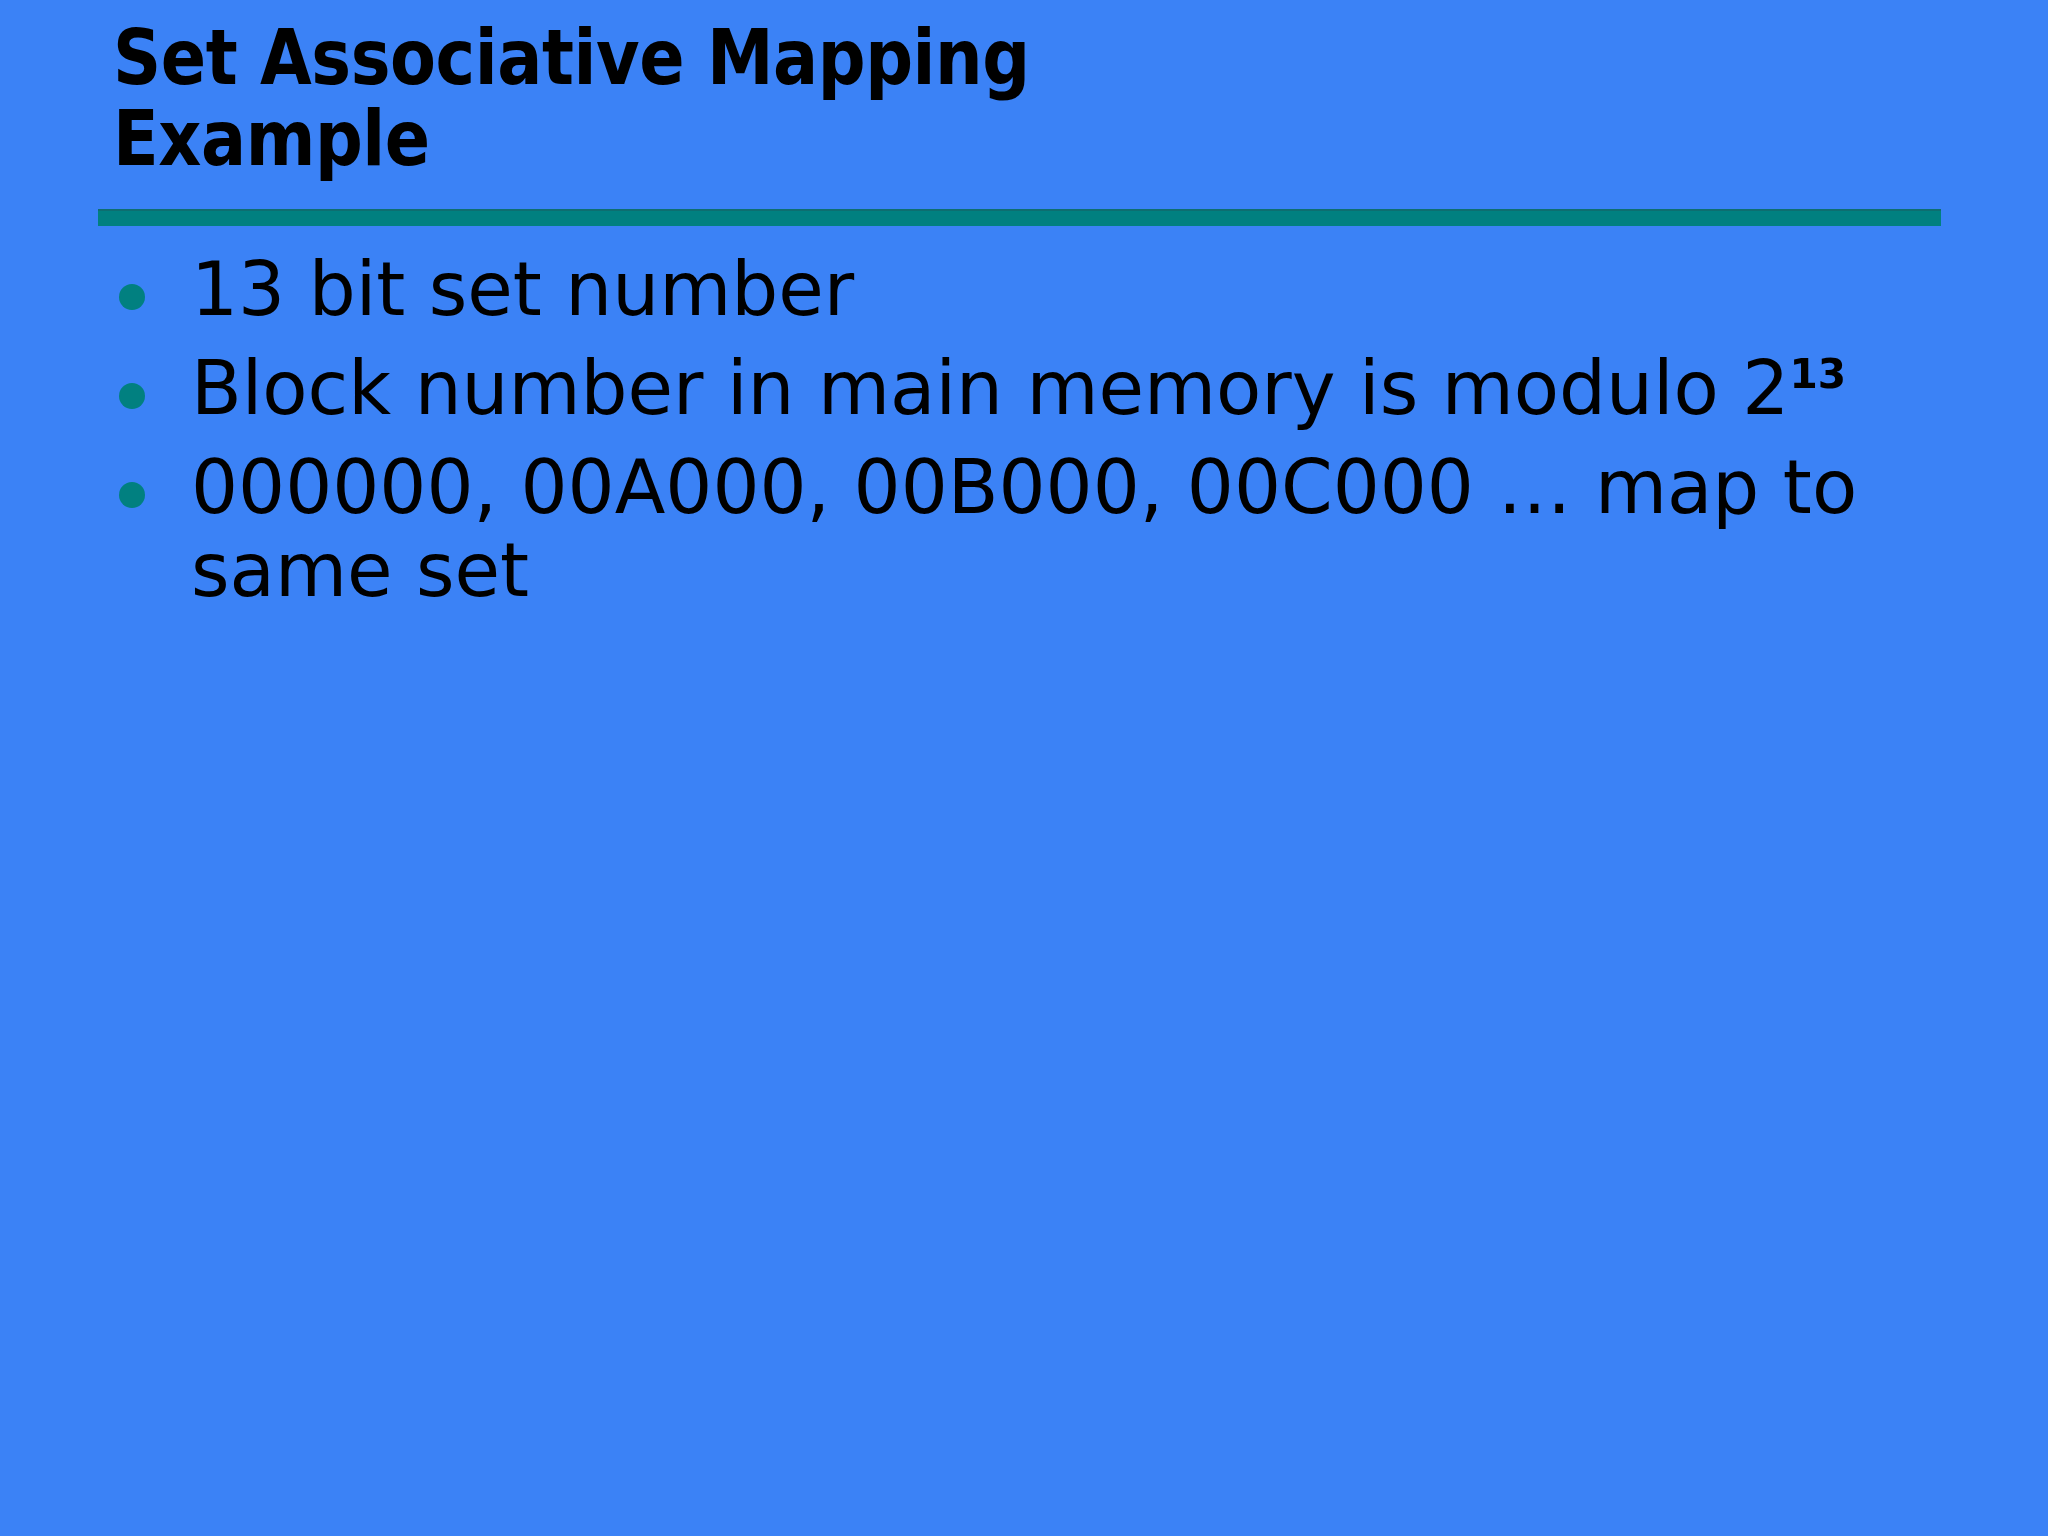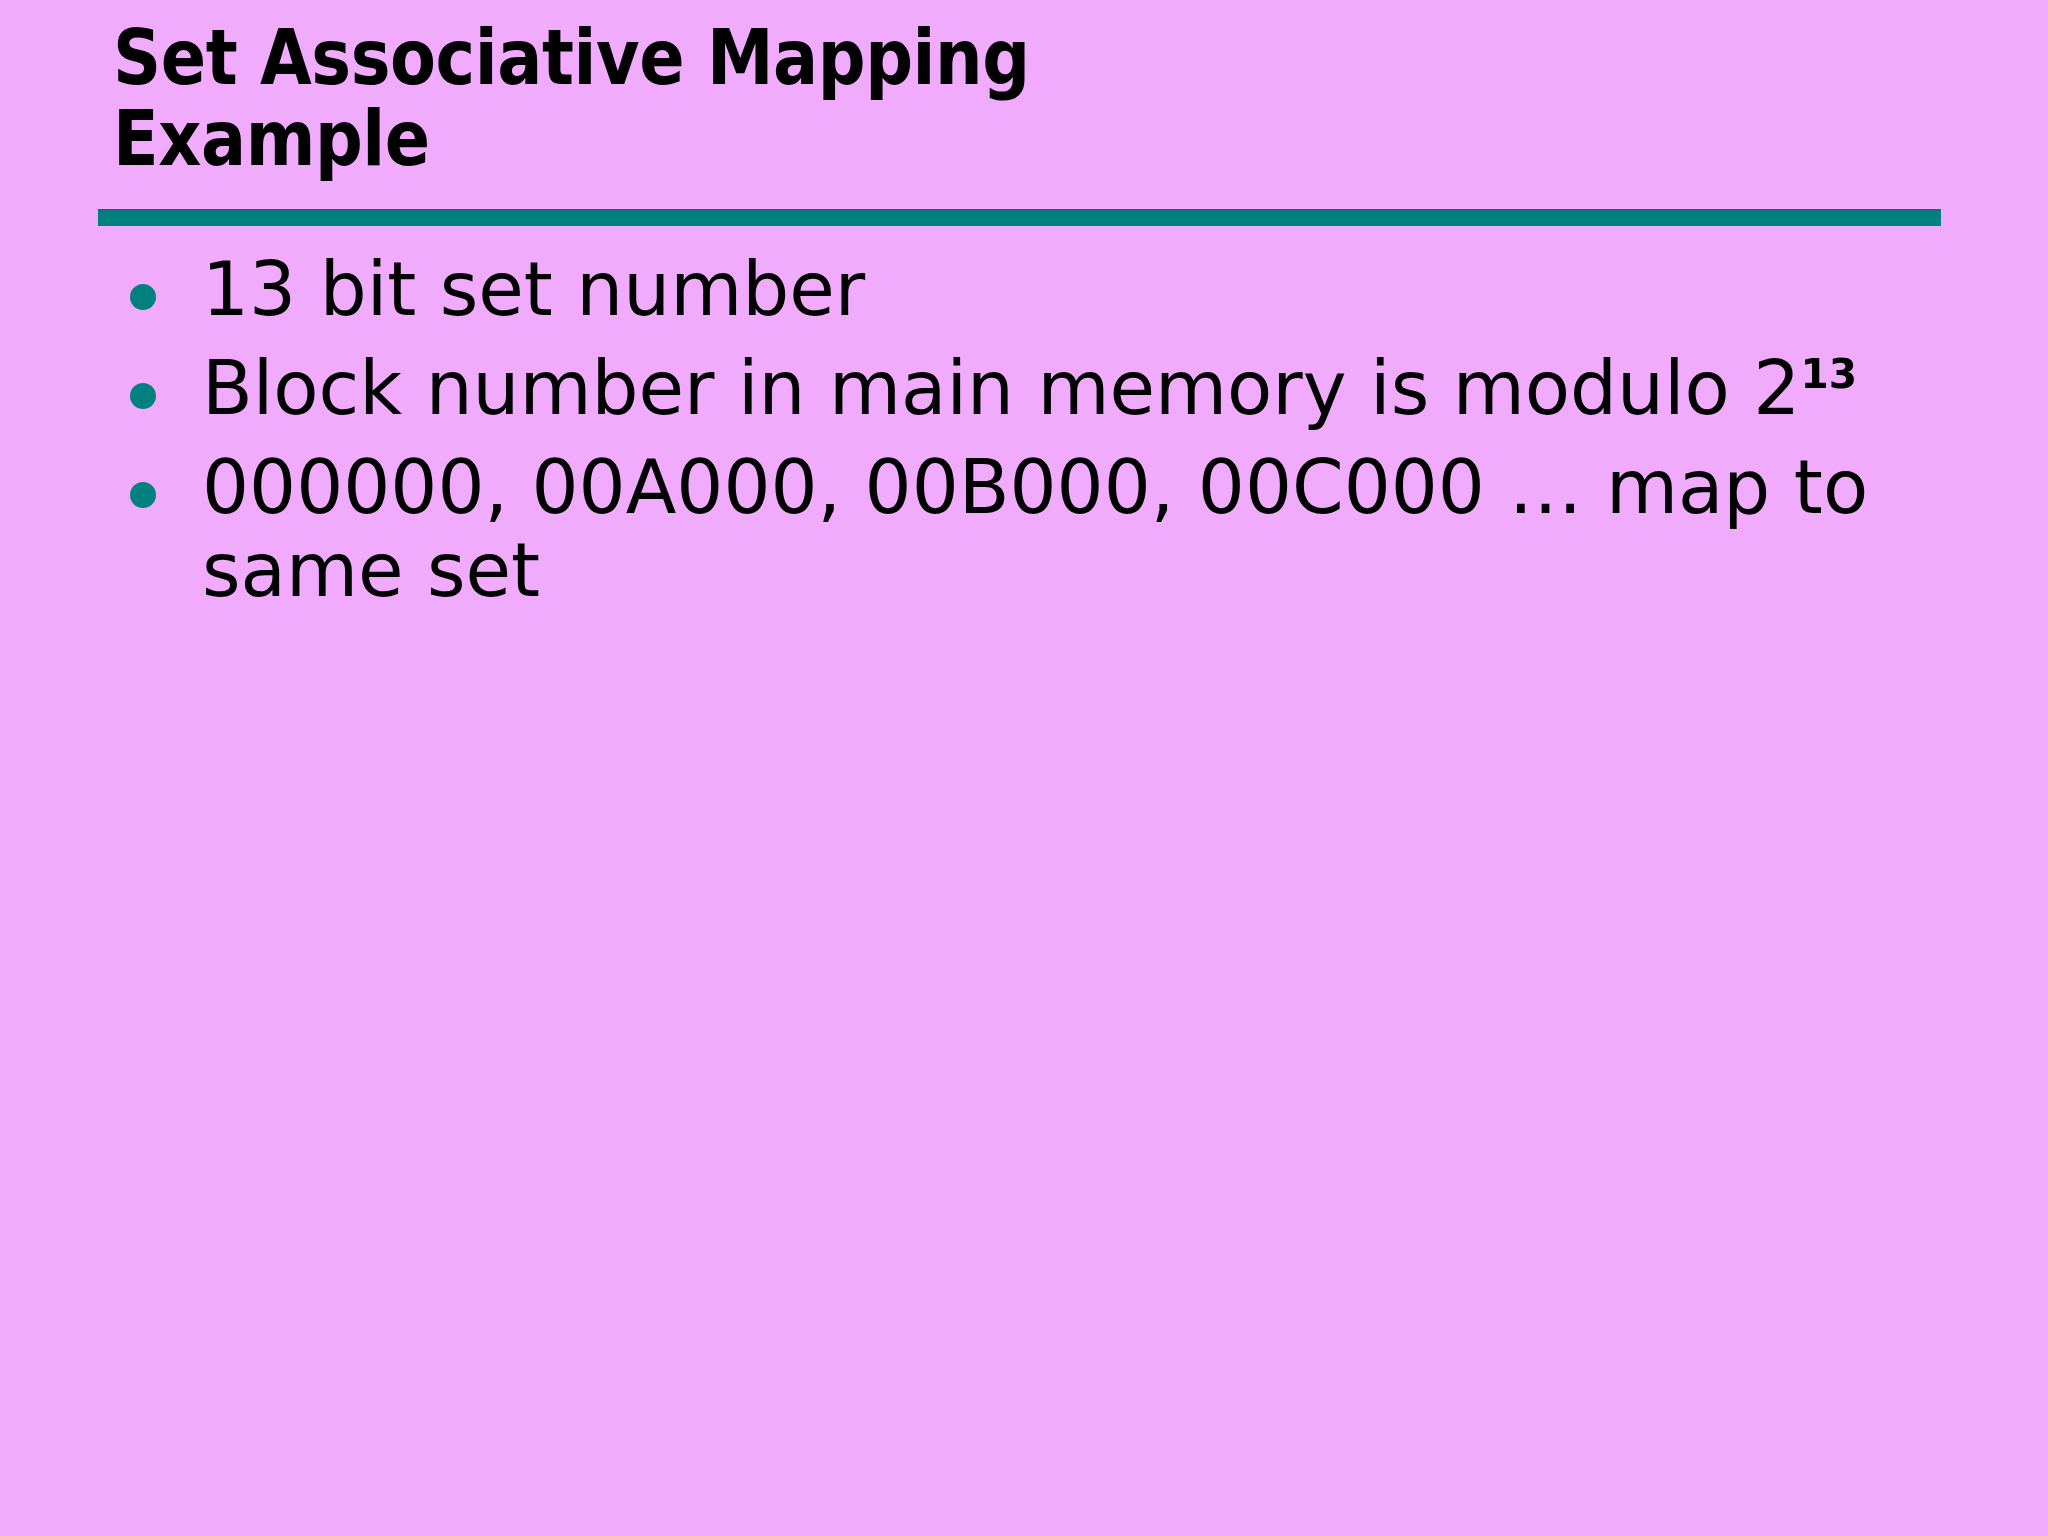--- a/index.html
+++ b/index.html
@@ -11,21 +11,21 @@
     height: 1536px;
     background: #ccffcc;
     font-family: "DejaVu Sans", sans-serif;
     overflow: hidden;
   }
 
   .slide {
     position: relative;
     width: 2048px;
     height: 1536px;
-    background: #f0abfc;
+    background: #3b82f6;
   }
 
   
   .title-block {
     position: absolute;
     left: 113px;
     top: 18px;
     width: 1860px;
   }
   .slide-title {
@@ -47,21 +47,21 @@
     top: 209px;
     width: 1843px;
     height: 15px;
     background: #018080;
     border-top: 2px solid #0e6e70;
   }
 
   
   .body-list {
     position: absolute;
-    left: 124px;
+    left: 113px;
     top: 248px;
     width: 1790px;
     margin: 0;
     padding: 0;
     list-style: none;
   }
 
   .bullet-item {
     position: relative;
     padding-left: 78px;

